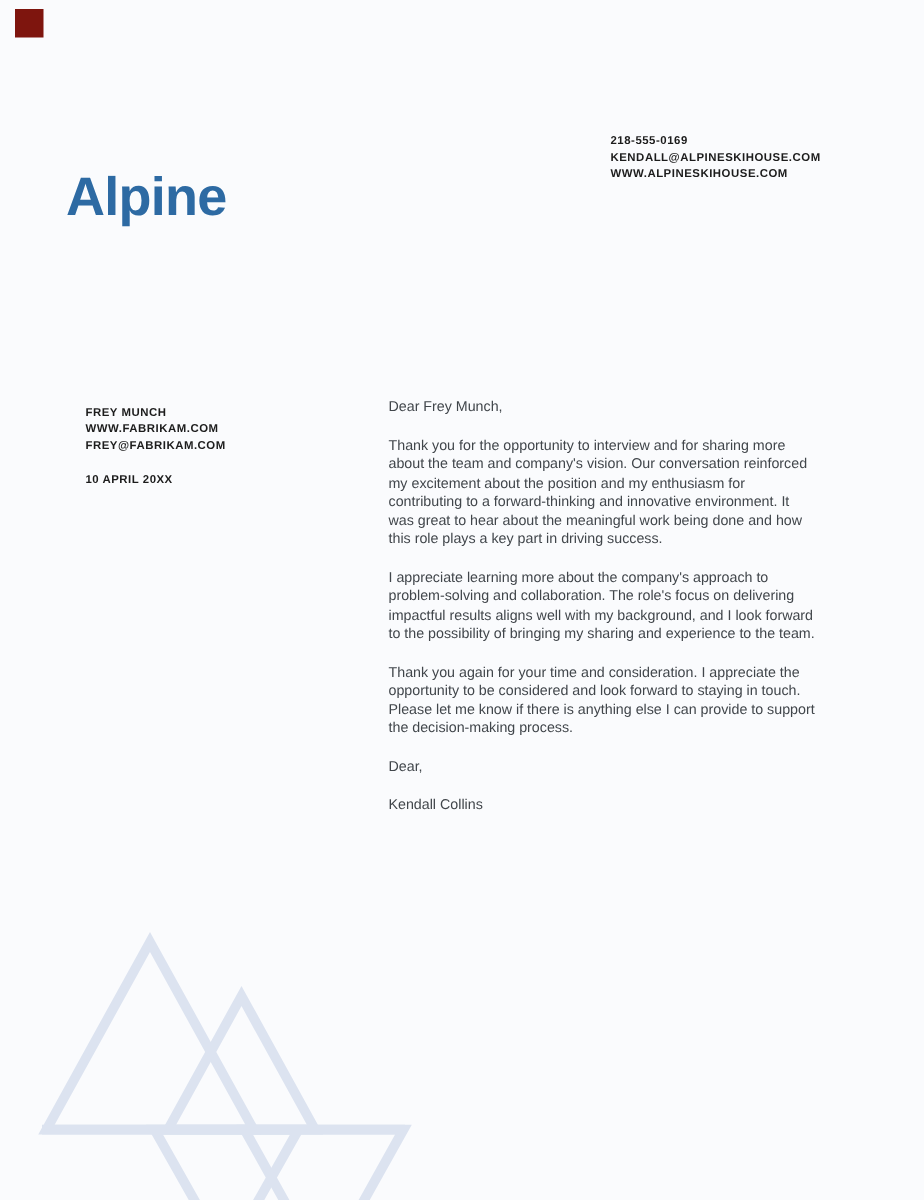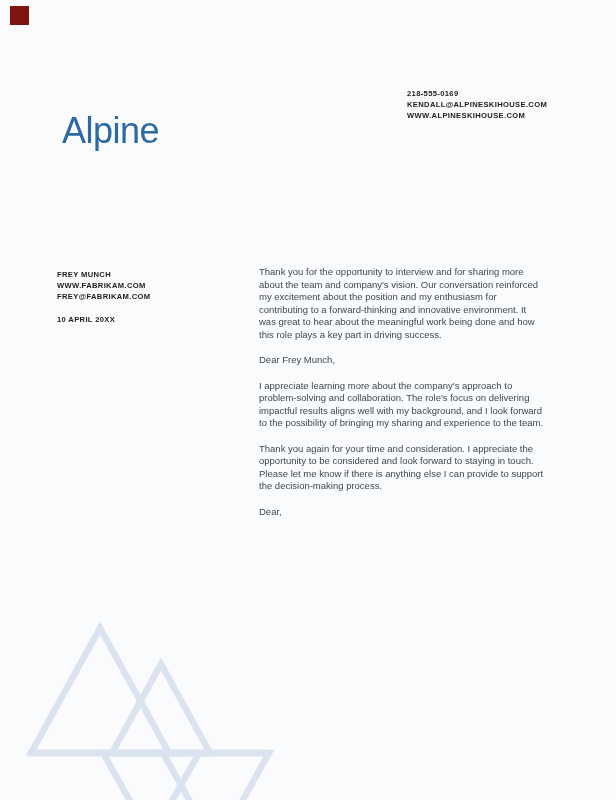--- a/index.html
+++ b/index.html
@@ -9,22 +9,22 @@
     background:var(--bg,#fafbfd);
     overflow:hidden;
     font-family:"Liberation Sans", sans-serif;
   }
   .accent-square{
     position:absolute;left:10px;top:6px;
     width:19px;height:19px;
     background:var(--accent,#7e150e);
   }
   .brand{
-    position:absolute;left:62px;top:86px;
-    font-size:36px;font-weight:400;line-height:41px;
+    position:absolute;left:44px;top:86px;
+    font-size:36px;font-weight:700;line-height:41px;
     letter-spacing:-0.5px;
     color:var(--brand,#2d6aa3);
     white-space:pre-line;
   }
   .caps-block{
     font-size:7.6px;font-weight:700;line-height:11px;
     letter-spacing:0.35px;
     color:var(--head-ink,#1c1c1c);
     white-space:pre-line;
   }
@@ -57,36 +57,37 @@
 WWW.ALPINESKIHOUSE.COM</div>
 
   <aside class="sender">
     <div class="caps-block">FREY MUNCH
 WWW.FABRIKAM.COM
 FREY@FABRIKAM.COM</div>
     <div class="caps-block sender-gap">10 APRIL 20XX</div>
   </aside>
 
   <section class="letter">
+    <p>Dear Frey Munch,</p>
     <p>Thank you for the opportunity to interview and for sharing more
 about the team and company's vision. Our conversation reinforced
 my excitement about the position and my enthusiasm for
 contributing to a forward-thinking and innovative environment. It
 was great to hear about the meaningful work being done and how
 this role plays a key part in driving success.</p>
-    <p>Dear Frey Munch,</p>
     <p>I appreciate learning more about the company's approach to
 problem-solving and collaboration. The role's focus on delivering
 impactful results aligns well with my background, and I look forward
 to the possibility of bringing my sharing and experience to the team.</p>
     <p>Thank you again for your time and consideration. I appreciate the
 opportunity to be considered and look forward to staying in touch.
 Please let me know if there is anything else I can provide to support
 the decision-making process.</p>
     <p>Dear,</p>
+    <p>Kendall Collins</p>
   </section>
 
   <svg class="logo" width="320" height="210" viewBox="0 0 320 210">
     <g fill="none" stroke-width="6.5" stroke-linejoin="miter">
       <polygon points="100,30 169,155 31,155"></polygon>
       <polygon points="161,66 210,155 112,155"></polygon>
       <line x1="28" y1="155" x2="270" y2="155"></line>
       <polygon points="103,155 151,240 199,155"></polygon>
       <polygon points="163,155 216,250 269,155"></polygon>
     </g>

